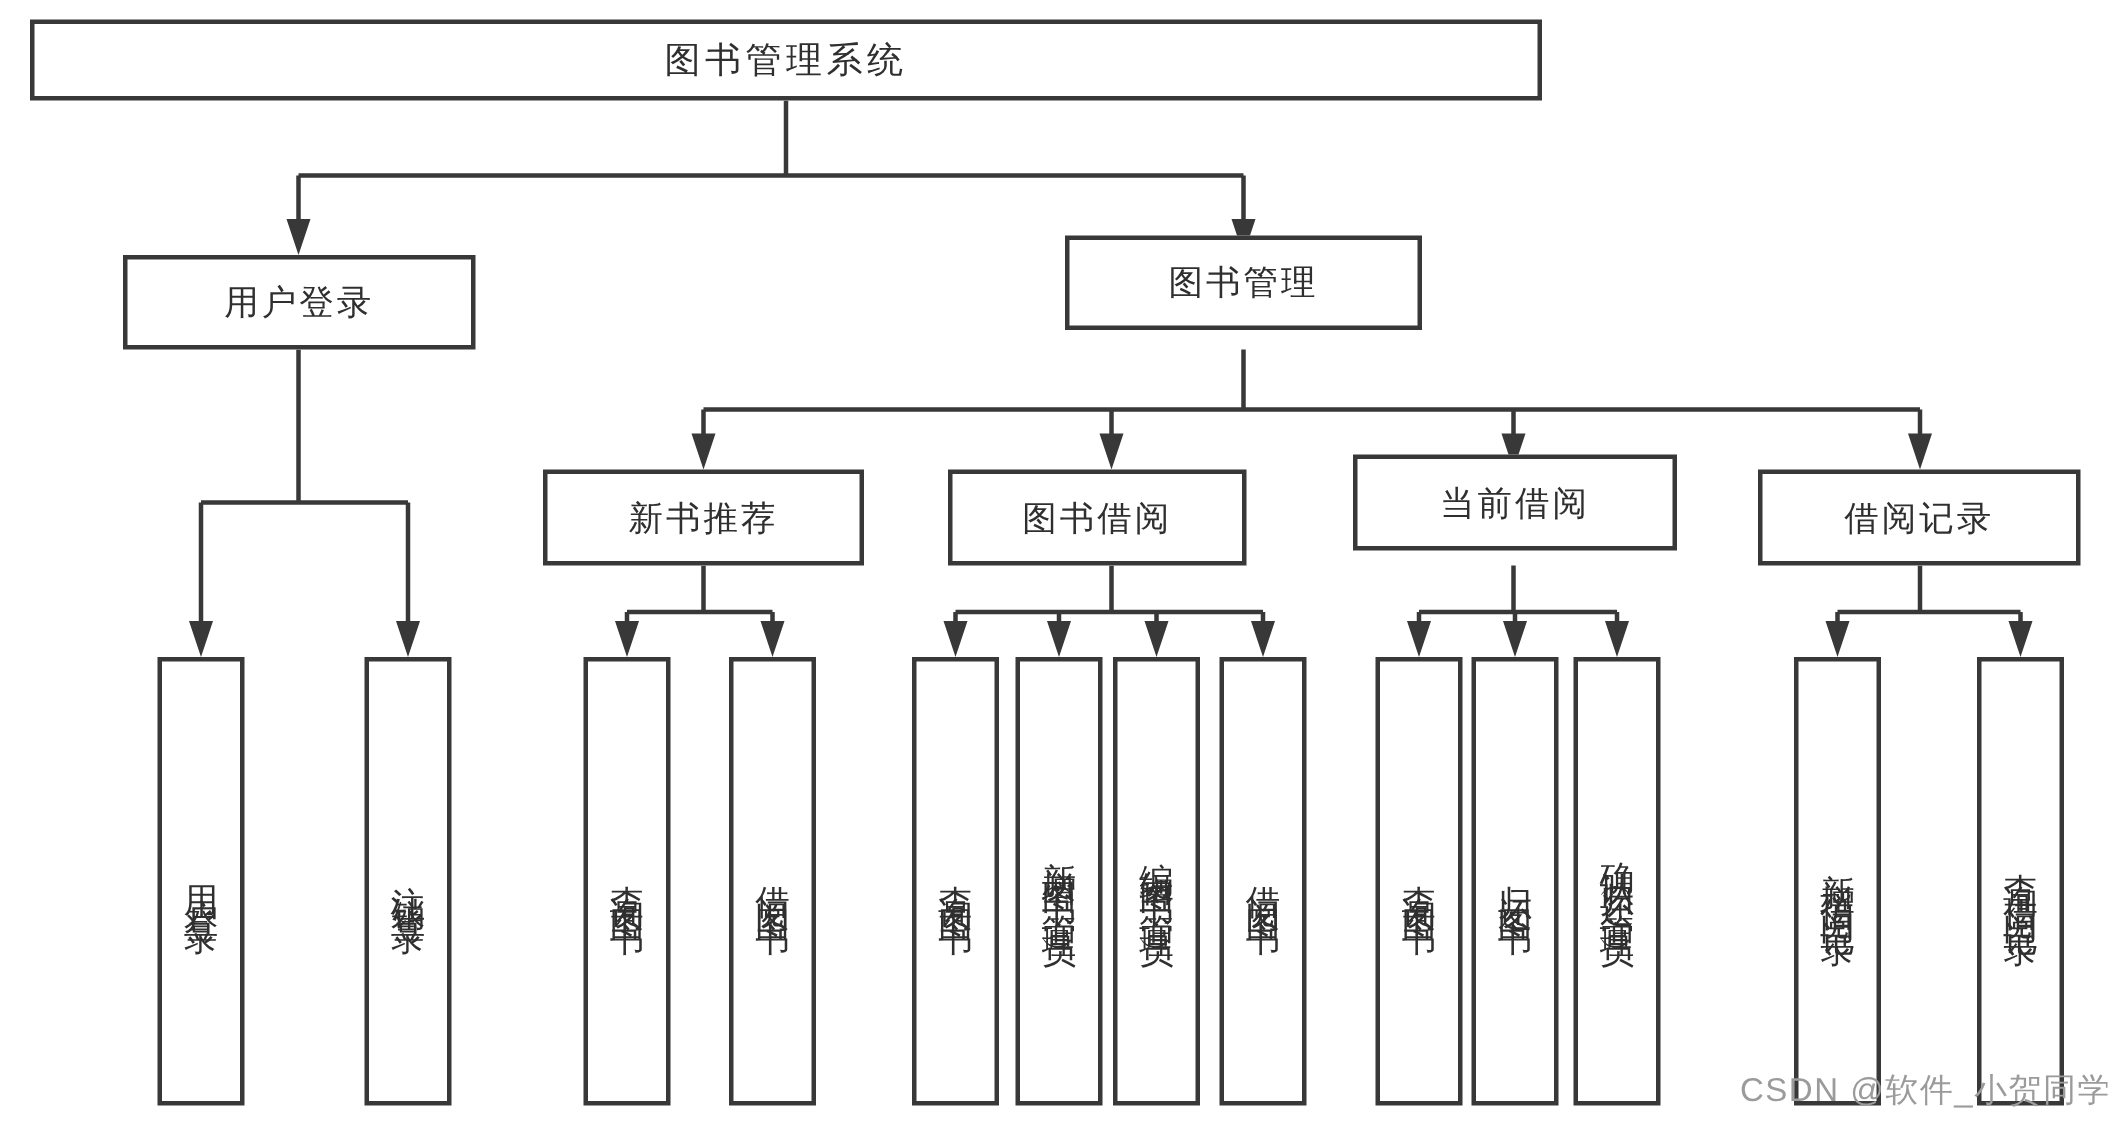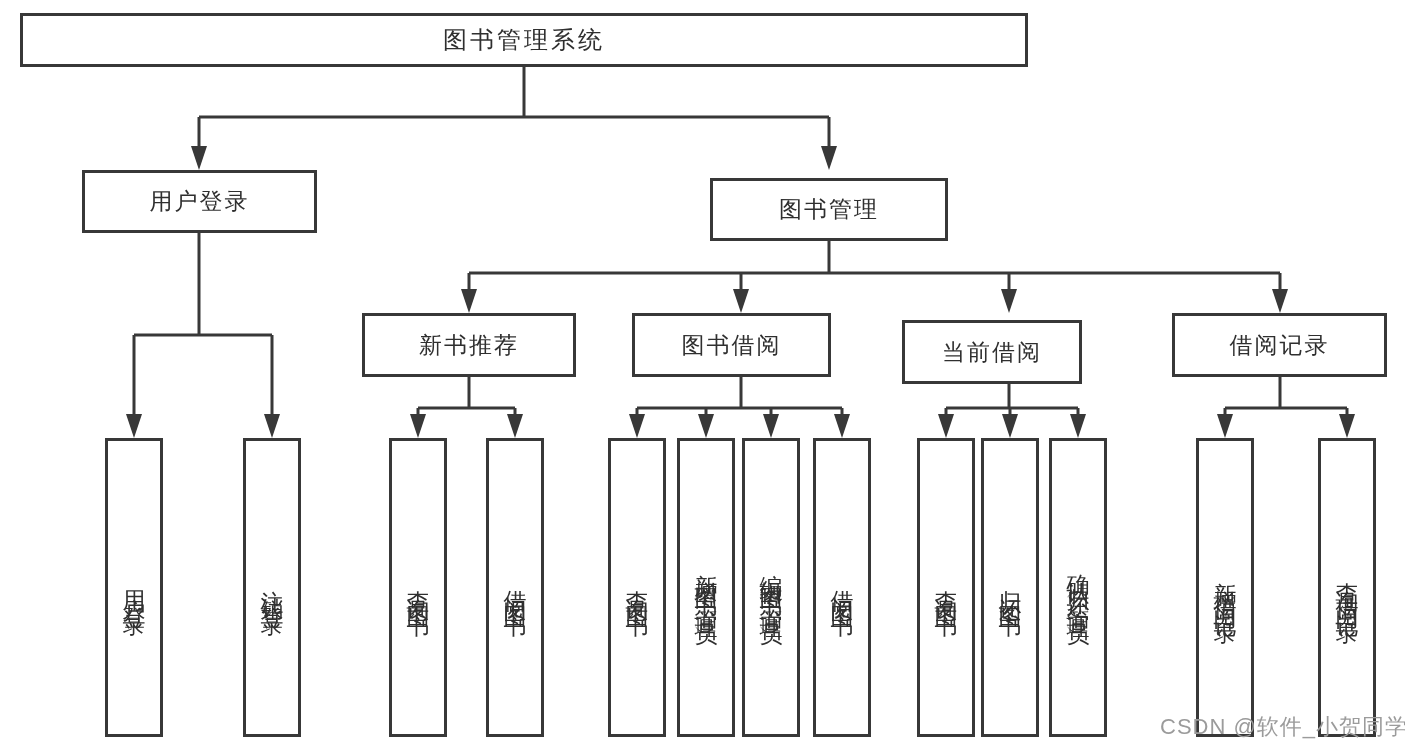--- a/index.html
+++ b/index.html
@@ -105,31 +105,31 @@
       M1217 414h16l-8 24z M1339 414h16l-8 24z"></path>
   </svg>
 
   <div class="node h-node root-node" style="left:20px; top:13px; width:1008px; height:54px;">
     <span>图书管理系统</span>
   </div>
 
   <div class="node h-node" style="left:82px; top:170px; width:235px; height:63px;">
     <span>用户登录</span>
   </div>
-  <div class="node h-node" style="left:710px; top:178px; width:238px; height:63px;">
+  <div class="node h-node" style="left:710px; top:157px; width:238px; height:63px;">
     <span>图书管理</span>
   </div>
 
   <div class="node h-node" style="left:362px; top:313px; width:214px; height:64px;">
     <span>新书推荐</span>
   </div>
   <div class="node h-node" style="left:632px; top:313px; width:199px; height:64px;">
     <span>图书借阅</span>
   </div>
-  <div class="node h-node" style="left:902px; top:320px; width:180px; height:64px;">
+  <div class="node h-node" style="left:902px; top:303px; width:216px; height:64px;">
     <span>当前借阅</span>
   </div>
   <div class="node h-node" style="left:1172px; top:313px; width:215px; height:64px;">
     <span>借阅记录</span>
   </div>
 
   <div class="node v-node" style="left:105px; top:438px; width:58px; height:299px;">
     <span>用户登录</span>
   </div>
   <div class="node v-node" style="left:243px; top:438px; width:58px; height:299px;">

